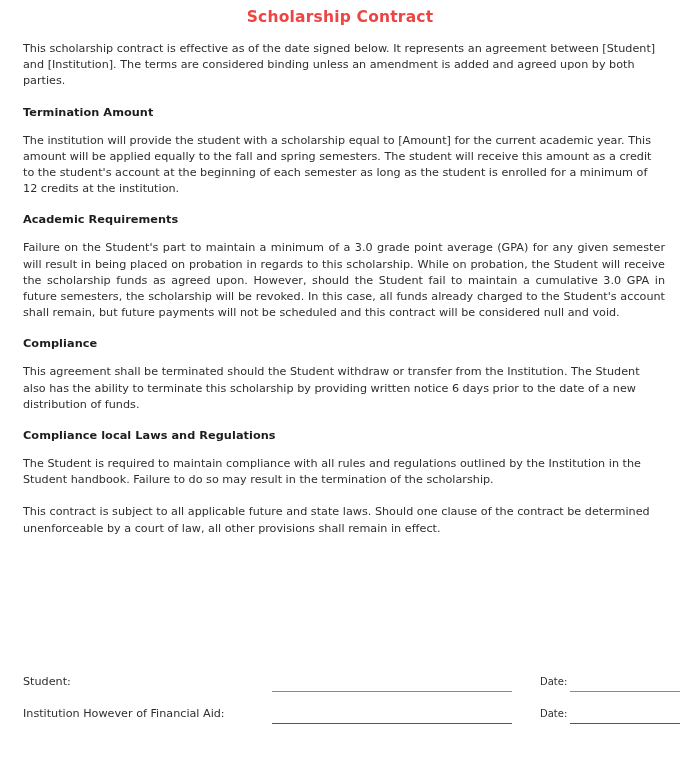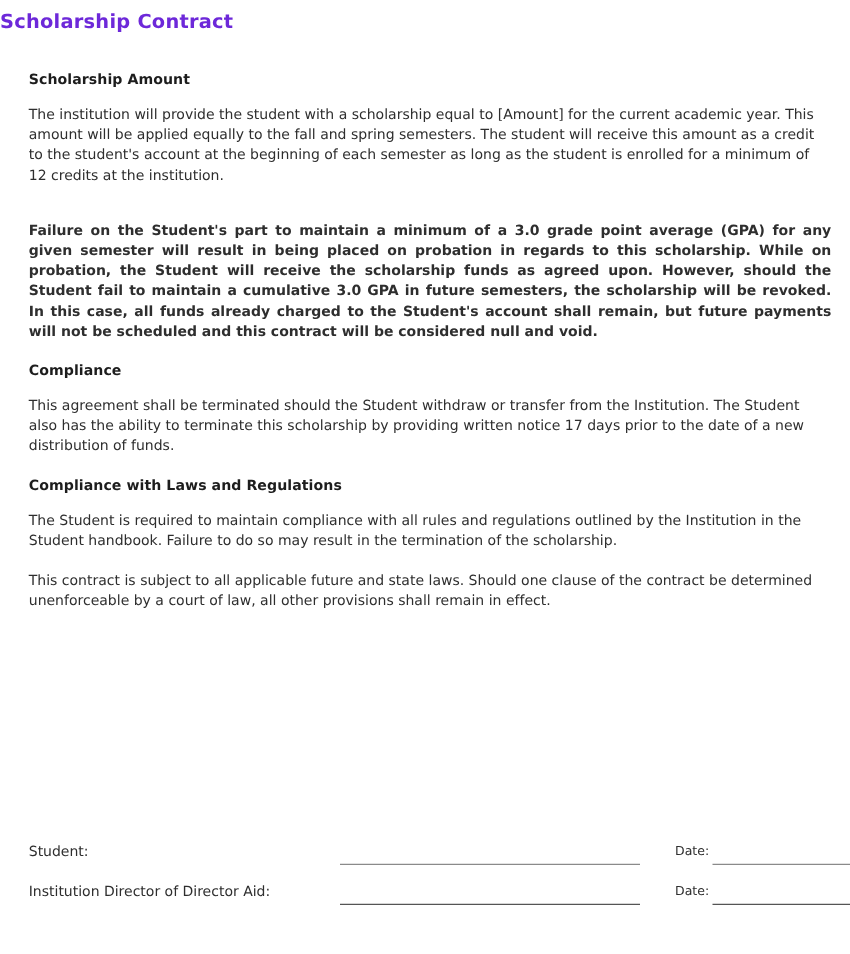--- a/index.html
+++ b/index.html
@@ -17,24 +17,24 @@
   }
   .page {
     position: relative;
     width: 680px;
     height: 763px;
     background: #ffffff;
     box-sizing: border-box;
     padding: 0;
   }
   .doc-title {
-    text-align: left;
+    text-align: center;
     font-size: 15.5px;
     font-weight: bold;
-    color: #6d28d9;
+    color: #ef4444;
     letter-spacing: 0.2px;
     margin: 7px 0 0 0;
     padding: 0;
     line-height: 20px;
   }
   .body-area {
     padding: 0 15px 0 23px;
   }
   .section-head {
     font-size: 11.3px;
@@ -50,21 +50,20 @@
     line-height: 16.2px;
     color: #2e2e2e;
     margin: 0;
     padding: 0;
     text-align: left;
     letter-spacing: 0.01px;
   }
   p.para.justify {
     text-align: justify;
     text-justify: inter-word;
-    font-weight: bold;
   }
   .gap-intro  { height: 14px; }
   .gap-after-para { height: 15px; }
   .gap-head-to-para { height: 13px; }
   .gap-para-to-para { height: 16px; }
 
   
   .sig-block {
     position: absolute;
     left: 0;
@@ -115,61 +114,63 @@
 <body>
 
 <div class="page">
 
   <h1 class="doc-title">Scholarship Contract</h1>
 
   <div class="body-area">
 
     <div class="gap-intro"></div>
 
+    <p class="para">This scholarship contract is effective as of the date signed below. It represents an agreement between [Student] and [Institution]. The terms are considered binding unless an amendment is added and agreed upon by both parties.</p>
 
     <div class="gap-after-para"></div>
 
-    <div class="section-head">Scholarship Amount</div>
+    <div class="section-head">Termination Amount</div>
     <div class="gap-head-to-para"></div>
     <p class="para">The institution will provide the student with a scholarship equal to [Amount] for the current academic year. This amount will be applied equally to the fall and spring semesters. The student will receive this amount as a credit to the student's account at the beginning of each semester as long as the student is enrolled for a minimum of 12 credits at the institution.</p>
 
     <div class="gap-after-para"></div>
 
+    <div class="section-head">Academic Requirements</div>
     <div class="gap-head-to-para"></div>
     <p class="para justify">Failure on the Student's part to maintain a minimum of a 3.0 grade point average (GPA) for any given semester will result in being placed on probation in regards to this scholarship. While on probation, the Student will receive the scholarship funds as agreed upon. However, should the Student fail to maintain a cumulative 3.0 GPA in future semesters, the scholarship will be revoked. In this case, all funds already charged to the Student's account shall remain, but future payments will not be scheduled and this contract will be considered null and void.</p>
 
     <div class="gap-after-para"></div>
 
     <div class="section-head">Compliance</div>
     <div class="gap-head-to-para"></div>
-    <p class="para">This agreement shall be terminated should the Student withdraw or transfer from the Institution. The Student also has the ability to terminate this scholarship by providing written notice 17 days prior to the date of a new distribution of funds.</p>
+    <p class="para">This agreement shall be terminated should the Student withdraw or transfer from the Institution. The Student also has the ability to terminate this scholarship by providing written notice 6 days prior to the date of a new distribution of funds.</p>
 
     <div class="gap-after-para"></div>
 
-    <div class="section-head">Compliance with Laws and Regulations</div>
+    <div class="section-head">Compliance local Laws and Regulations</div>
     <div class="gap-head-to-para"></div>
     <p class="para">The Student is required to maintain compliance with all rules and regulations outlined by the Institution in the Student handbook. Failure to do so may result in the termination of the scholarship.</p>
 
     <div class="gap-para-to-para"></div>
 
     <p class="para">This contract is subject to all applicable future and state laws. Should one clause of the contract be determined unenforceable by a court of law, all other provisions shall remain in effect.</p>
 
   </div>
 
   <div class="sig-block">
 
     <div class="sig-row">
       <span class="sig-label">Student:</span>
       <span class="sig-line faint" style="left:249px; top:22px; width:240px;"></span>
       <span class="date-label" style="left:517px;">Date:</span>
       <span class="date-line faint" style="left:547px; top:22px; width:110px;"></span>
     </div>
 
     <div class="sig-row">
-      <span class="sig-label">Institution Director of Director Aid:</span>
+      <span class="sig-label">Institution However of Financial Aid:</span>
       <span class="sig-line" style="left:249px; top:22px; width:240px;"></span>
       <span class="date-label" style="left:517px;">Date:</span>
       <span class="date-line" style="left:547px; top:22px; width:110px;"></span>
     </div>
 
   </div>
 
 </div>
 
 </body></html>

